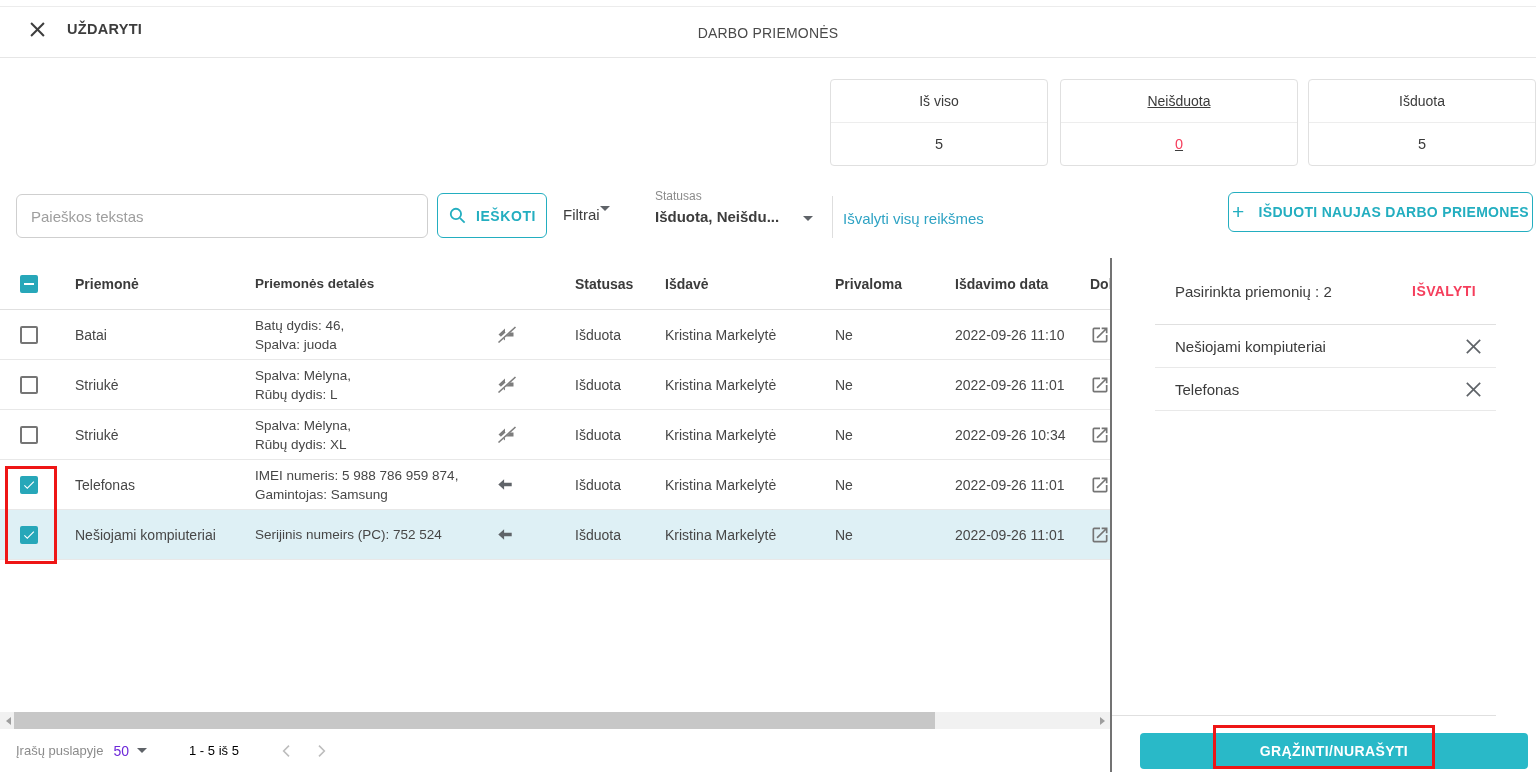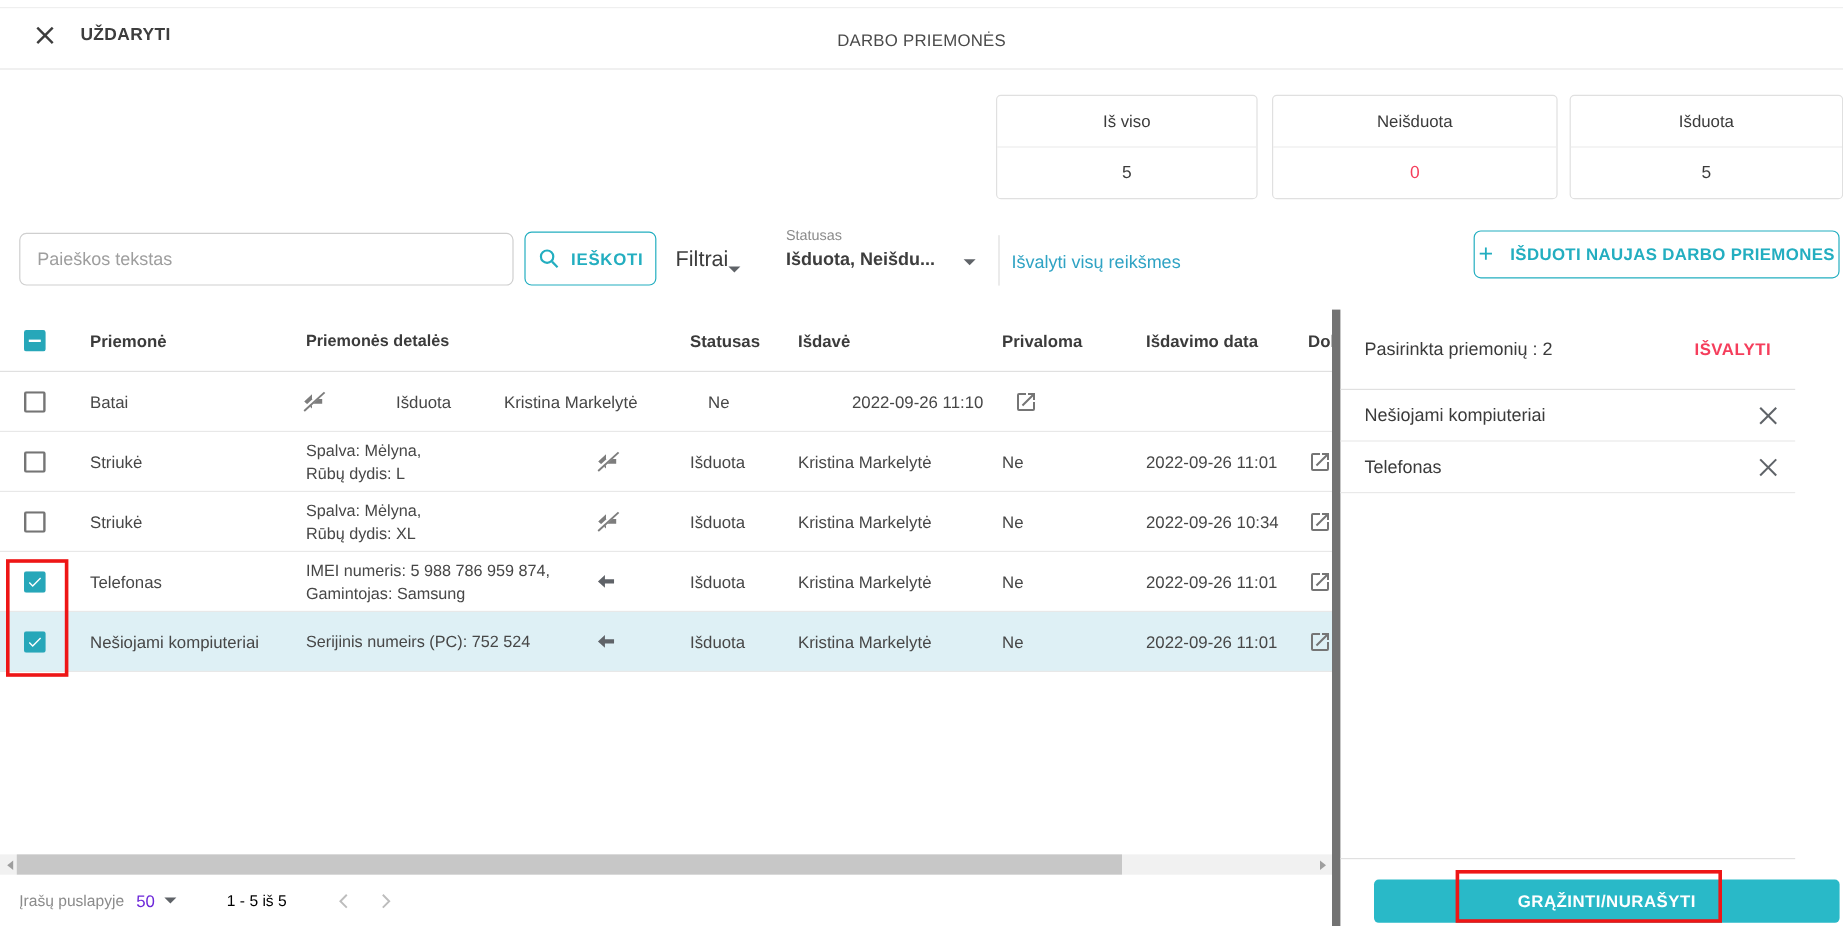--- a/index.html
+++ b/index.html
@@ -25,31 +25,31 @@
   
   .user-card{position:absolute;left:16px;top:79px;width:774px;height:87px;border:1px solid var(--border);border-radius:4px;background:#fff;display:flex;align-items:center;}
   .avatar{width:46px;height:46px;border-radius:50%;margin-left:32px;display:flex;align-items:center;justify-content:center;overflow:hidden;background:#fff;}
   .uc-text{margin-left:22px;}
   .uc-name{font-size:15px;font-weight:700;color:#3b3b3b;margin-bottom:6px;}
   .uc-role{font-size:14.5px;color:#7a7a7a;}
 
   
   .stat{position:absolute;top:79px;height:87px;border:1px solid var(--border);border-radius:4px;background:#fff;}
   .stat-1{left:830px;width:218px;}
-  .stat-2{left:1060px;width:238px;}
+  .stat-2{left:1060px;width:238px;text-decoration:underline;}
   .stat-3{left:1308px;width:228px;}
   .stat-label{height:43px;display:flex;align-items:center;justify-content:center;font-size:14px;color:#3b3b3b;border-bottom:1px solid #ededed;}
   .stat-value{height:42px;display:flex;align-items:center;justify-content:center;font-size:14.5px;color:#3b3b3b;}
   .stat-2 .stat-value{color:var(--danger);}
 
   
   .search-input{position:absolute;left:16px;top:194px;width:412px;height:44px;border:1px solid #cfcfcf;border-radius:6px;padding:0 14px;font-size:15px;color:var(--txt);outline:none;}
   .search-input::placeholder{color:#9e9e9e;}
   .search-btn{position:absolute;left:437px;top:193px;width:110px;height:45px;border:1px solid var(--accent);border-radius:6px;background:#fff;color:var(--accent);font-size:14px;font-weight:700;letter-spacing:.6px;display:flex;align-items:center;justify-content:center;gap:9px;cursor:pointer;}
-  .filters-toggle{position:absolute;left:563px;top:206px;display:flex;align-items:flex-end;background:none;border:none;font-size:18px;color:var(--txt);cursor:pointer;}
+  .filters-toggle{position:absolute;left:563px;top:206px;display:flex;align-items:flex-start;background:none;border:none;font-size:15px;color:var(--txt);cursor:pointer;}
   .caret{width:0;height:0;border-left:5px solid transparent;border-right:5px solid transparent;border-top:5px solid #5f6368;}
   .status-field{position:absolute;left:655px;top:189px;width:158px;cursor:pointer;}
   .status-label{font-size:12px;color:#8b8b8b;}
   .status-value{font-size:15px;font-weight:700;color:var(--txt);margin-top:5px;max-width:142px;white-space:nowrap;overflow:hidden;}
   .status-field .caret{position:absolute;right:0;top:27px;}
   .vdivider{position:absolute;left:832px;top:196px;width:1px;height:42px;background:#dedede;}
   .clear-filters{position:absolute;left:843px;top:210px;background:none;border:none;font-size:15px;color:#2fa3c4;cursor:pointer;}
   .issue-btn{position:absolute;left:1228px;top:192px;width:305px;height:40px;border:1px solid var(--accent);border-radius:6px;background:#fff;color:var(--accent);font-size:14px;font-weight:700;letter-spacing:.3px;display:flex;align-items:center;justify-content:center;gap:14px;cursor:pointer;}
   .plus{font-size:21px;font-weight:400;line-height:1;margin-top:-2px;}
 
@@ -90,21 +90,21 @@
 
   
   .pagebar{position:absolute;left:0;top:729px;width:1110px;height:43px;background:#fff;display:flex;align-items:center;}
   .pp-label{margin-left:16px;font-size:13px;color:#8b8b8b;}
   .pp-value{margin-left:10px;font-size:14px;color:#6d28d9;display:flex;align-items:center;gap:8px;cursor:pointer;}
   .pp-range{margin-left:42px;font-size:13px;color:#000000;}
   .pg-btn{background:none;border:none;margin-left:40px;cursor:default;display:flex;align-items:center;}
   .pg-btn + .pg-btn{margin-left:18px;}
 
   
-  .panel{position:absolute;left:1110px;top:258px;width:386px;height:514px;background:#fff;border-left:7px solid #737373;}
+  .panel{position:absolute;left:1110px;top:258px;width:386px;height:514px;background:#fff;border-left:2px solid #737373;padding-left:43px;}
   .panel-head{height:67px;border-bottom:1px solid var(--border);display:flex;align-items:center;}
   .panel-title{margin-left:20px;font-size:15px;color:#3b3b3b;}
   .panel-clear{margin-left:auto;margin-right:20px;background:none;border:none;font-size:14px;font-weight:700;color:var(--danger);letter-spacing:.4px;cursor:pointer;}
   .panel-item{height:43px;border-bottom:1px solid #e9e9e9;display:flex;align-items:center;}
   .pi-label{margin-left:20px;font-size:15px;color:#3b3b3b;}
   .pi-remove{margin-left:auto;margin-right:14px;background:none;border:none;cursor:pointer;display:flex;align-items:center;}
   .panel-footer{position:absolute;left:0;right:0;top:457px;bottom:0;border-top:1px solid var(--border);}
   .action-btn{position:absolute;left:28px;top:17px;width:388px;height:36px;background:var(--accent-btn);border:none;border-radius:4px;color:#fff;font-size:14px;font-weight:700;letter-spacing:.4px;cursor:pointer;}
 </style>
 </head>
@@ -183,20 +183,24 @@
       <div class="cell c-mand">Privaloma</div>
       <div class="cell c-date">Išdavimo data</div>
       <div class="cell c-doc">Dokumentai</div>
     </div>
 
     <div class="trow">
       <div class="cell c-check">
           <span class="cb"></span>
         </div>
       <div class="cell c-name">Batai</div>
+      <div class="cell c-det">
+        <div>Batų dydis: 46,</div>
+        <div>Spalva: juoda</div>
+      </div>
       <div class="cell c-ric">
         <svg width="22" height="19" viewBox="0 0 22 19">
             <path d="M10 3.5 L3.5 9.5 L10 15.5 L10 11.5 L18.5 11.5 L18.5 7.5 L10 7.5 Z" fill="#7d7d7d"></path>
             <line x1="2" y1="17.5" x2="19.5" y2="1.5" stroke="#fff" stroke-width="3.2"></line>
             <line x1="3.5" y1="17.5" x2="20.5" y2="2" stroke="#7d7d7d" stroke-width="1.6"></line>
           </svg>
       </div>
       <div class="cell c-status">Išduota</div>
       <div class="cell c-issuer">Kristina Markelytė</div>
       <div class="cell c-mand">Ne</div>

